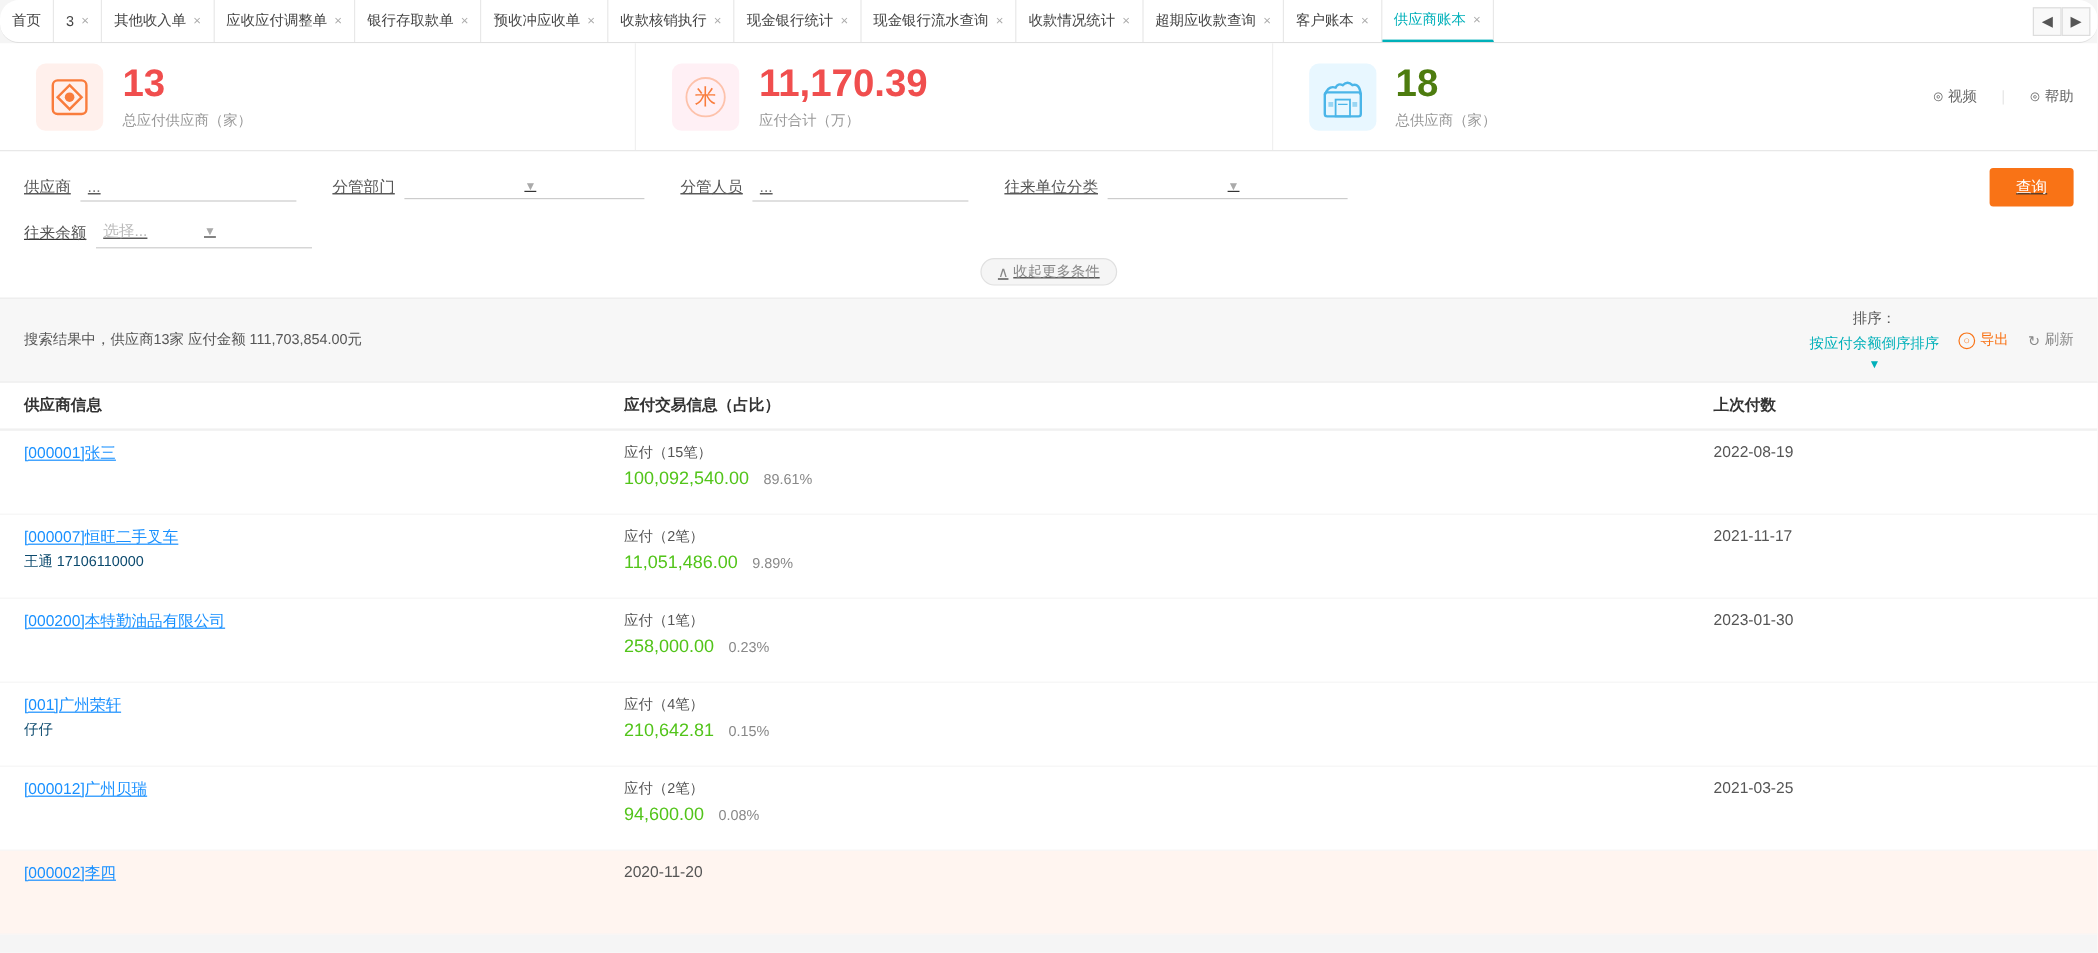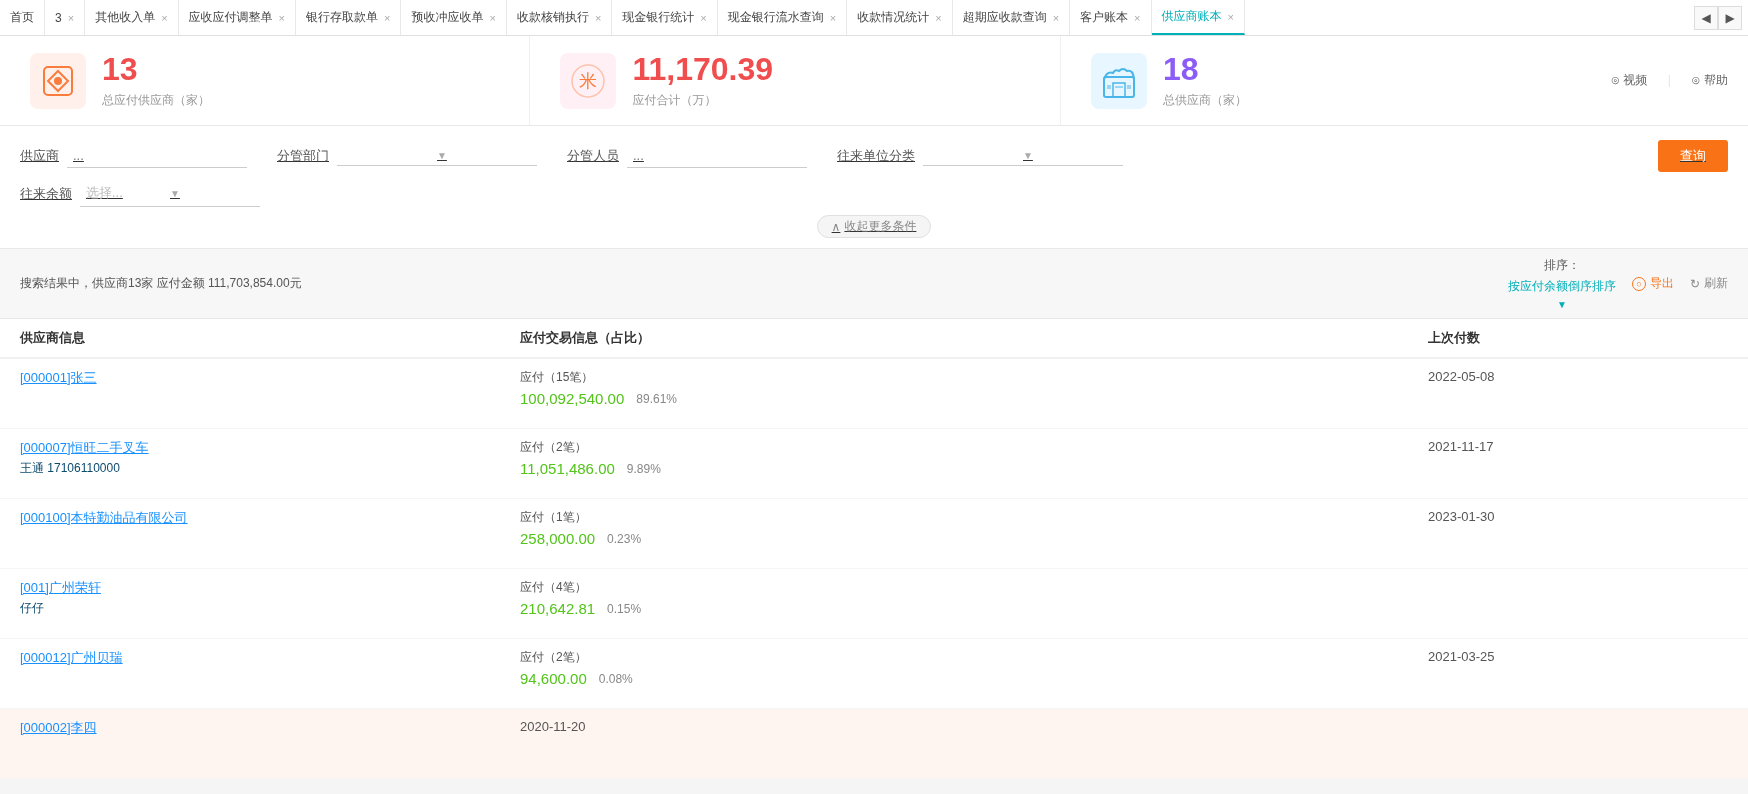--- a/index.html
+++ b/index.html
@@ -6,20 +6,21 @@
     body { font-family: 'Microsoft YaHei', Arial, sans-serif; font-size: 13px; background: #f5f5f5; color: #333; min-width: 1748px; }
 
     
     .top-nav {
       display: flex;
       align-items: center;
       background: #fff;
       border-bottom: 1px solid #e0e0e0;
       height: 36px;
       overflow: hidden;
+      border-radius: 16px;
     }
     .nav-item {
       display: flex;
       align-items: center;
       padding: 0 10px;
       height: 100%;
       white-space: nowrap;
       border-right: 1px solid #e8e8e8;
       cursor: pointer;
       font-size: 12px;
@@ -77,21 +78,21 @@
       justify-content: center;
       border-radius: 8px;
       font-size: 28px;
       flex-shrink: 0;
     }
     .summary-icon.orange { background: #fff0ec; color: #f97c3c; }
     .summary-icon.pink { background: #fff0f5; color: #f97c3c; }
     .summary-icon.blue { background: #e8f7ff; color: #4ab5e8; }
     .summary-text { display: flex; flex-direction: column; }
     .summary-number { font-size: 32px; font-weight: bold; color: #f04e4e; line-height: 1.1; }
-    .summary-number.dark { color: #8b5cf6; }
+    .summary-number.dark { color: #4d7c0f; }
     .summary-label { font-size: 12px; color: #999; margin-top: 4px; }
     .summary-actions {
       display: flex;
       align-items: center;
       padding: 0 20px;
       gap: 16px;
       color: #666;
       font-size: 12px;
       flex-shrink: 0;
     }
@@ -469,41 +470,41 @@
     <div>
       <a class="supplier-link">[000001]张三</a>
     </div>
     <div class="tx-info">
       <div class="tx-label">应付（15笔）</div>
       <div class="tx-row">
         <span class="tx-amount">100,092,540.00</span>
         <span class="tx-percent">89.61%</span>
       </div>
     </div>
-    <div class="last-pay">2022-05-08</div>
+    <div class="last-pay">2022-08-19</div>
   </div>
 
   <div class="table-row">
     <div>
       <a class="supplier-link">[000007]恒旺二手叉车</a>
       <div class="supplier-sub">王通  17106110000</div>
     </div>
     <div class="tx-info">
       <div class="tx-label">应付（2笔）</div>
       <div class="tx-row">
         <span class="tx-amount">11,051,486.00</span>
         <span class="tx-percent">9.89%</span>
       </div>
     </div>
     <div class="last-pay">2021-11-17</div>
   </div>
 
   <div class="table-row">
     <div>
-      <a class="supplier-link">[000100]本特勤油品有限公司</a>
+      <a class="supplier-link">[000200]本特勤油品有限公司</a>
     </div>
     <div class="tx-info">
       <div class="tx-label">应付（1笔）</div>
       <div class="tx-row">
         <span class="tx-amount">258,000.00</span>
         <span class="tx-percent">0.23%</span>
       </div>
     </div>
     <div class="last-pay">2023-01-30</div>
   </div>

